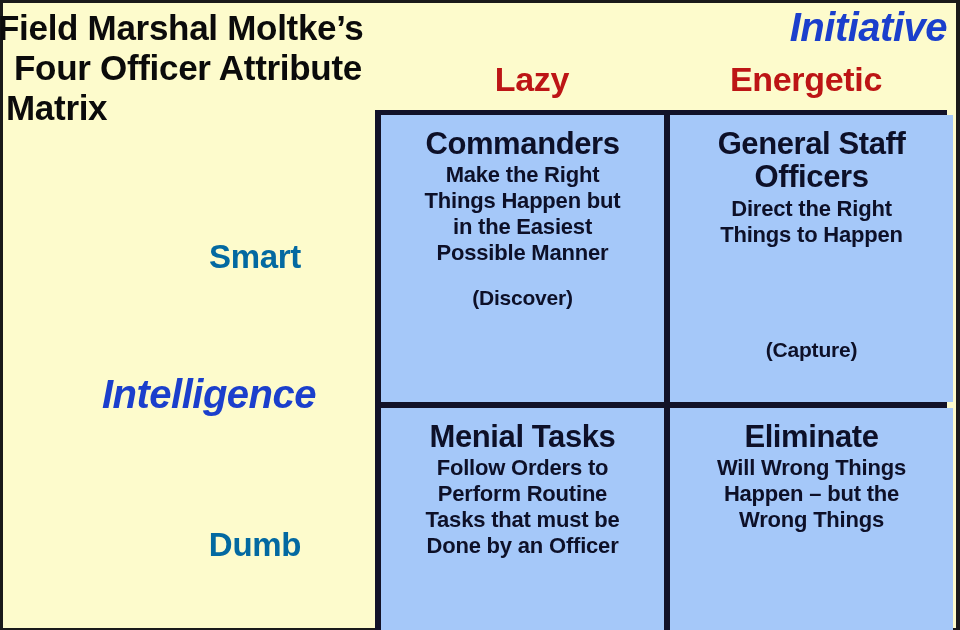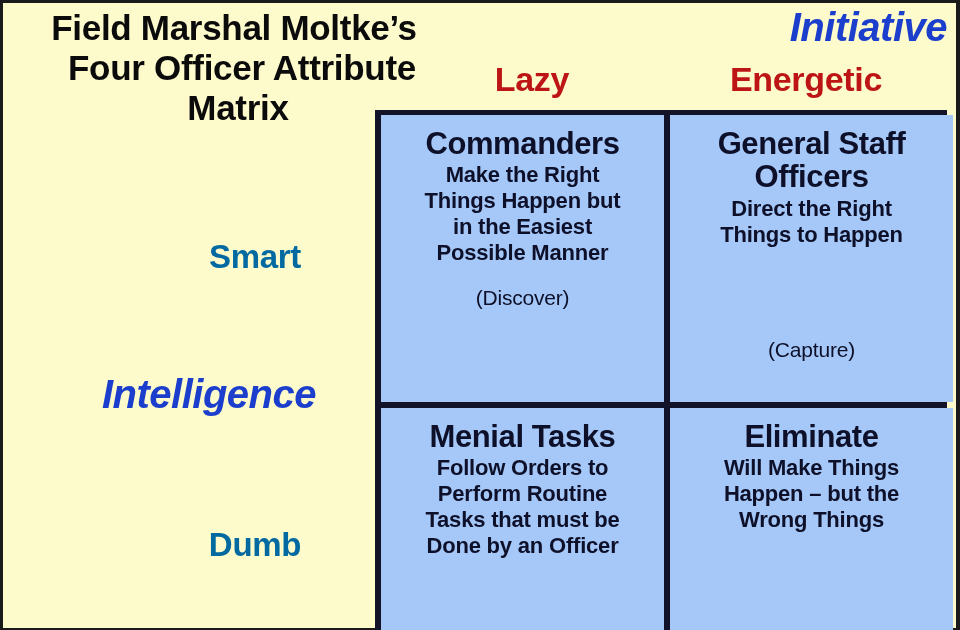--- a/index.html
+++ b/index.html
@@ -26,21 +26,20 @@
   #frame-left   { left: 0; top: 0; width: 3px; height: 630px; }
   #frame-right  { right: 0; top: 0; width: 4px; height: 630px; }
   #frame-bottom { left: 0; bottom: 0; width: 960px; height: 2px; }
 
   
   #title {
     position: absolute;
     left: 4px;
     top: 8px;
     width: 466px;
-    text-align: center;
     color: #0b0b0b;
     font-size: 35px;
     font-weight: bold;
     line-height: 1.14;
     letter-spacing: -0.3px;
   }
   #title .tline { display: block; white-space: nowrap; }
   #title .tline.l1 { margin-left: -6px; }
   #title .tline.l2 { margin-left: 10px; }
   #title .tline.l3 { margin-left: 2px; }
@@ -133,21 +132,21 @@
   .cell-body {
     display: block;
     font-size: 22px;
     font-weight: bold;
     line-height: 1.17;
     letter-spacing: -0.2px;
   }
   .cell-note {
     display: block;
     font-size: 21px;
-    font-weight: normal;
+    font-weight: bold;
     line-height: 1;
     letter-spacing: -0.2px;
     margin-top: 22px;
   }
   .cell-body .bline { display: block; white-space: nowrap; }
 </style>
 </head>
 <body>
 
 <div id="page">
@@ -200,20 +199,20 @@
         <span class="bline">Follow Orders to</span>
         <span class="bline">Perform Routine</span>
         <span class="bline">Tasks that must be</span>
         <span class="bline">Done by an Officer</span>
       </span>
     </div>
 
     <div class="cell">
       <span class="cell-title">Eliminate</span>
       <span class="cell-body">
-        <span class="bline">Will Make Things</span>
+        <span class="bline">Will Wrong Things</span>
         <span class="bline">Happen – but the</span>
         <span class="bline">Wrong Things</span>
       </span>
     </div>
 
   </div>
 </div>
 
 </body></html>

